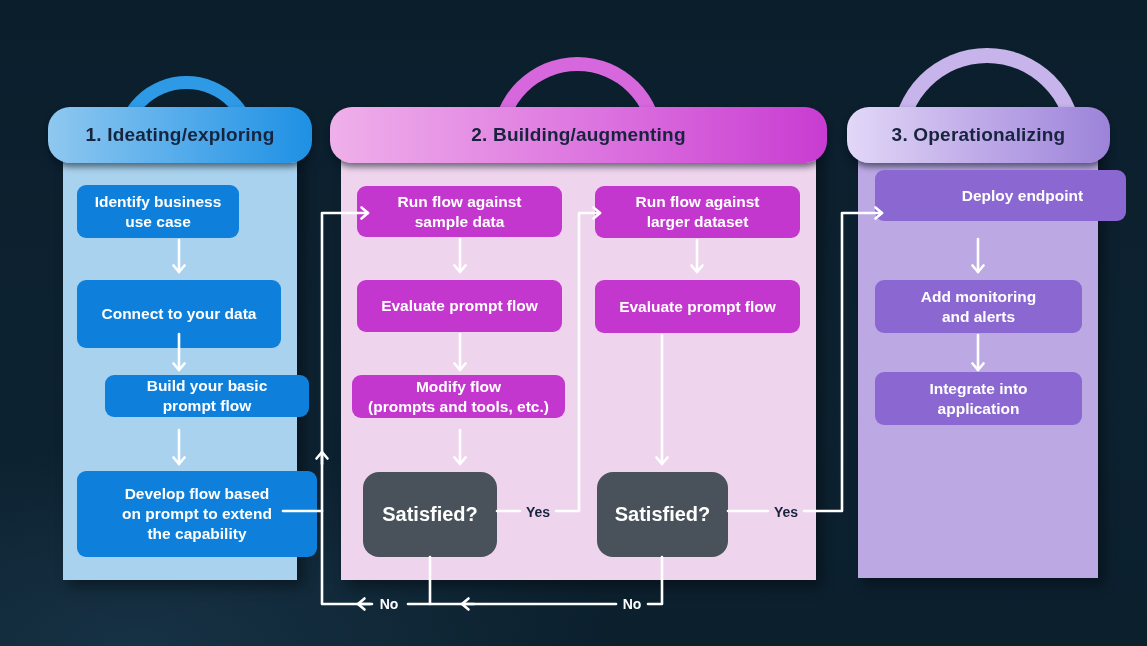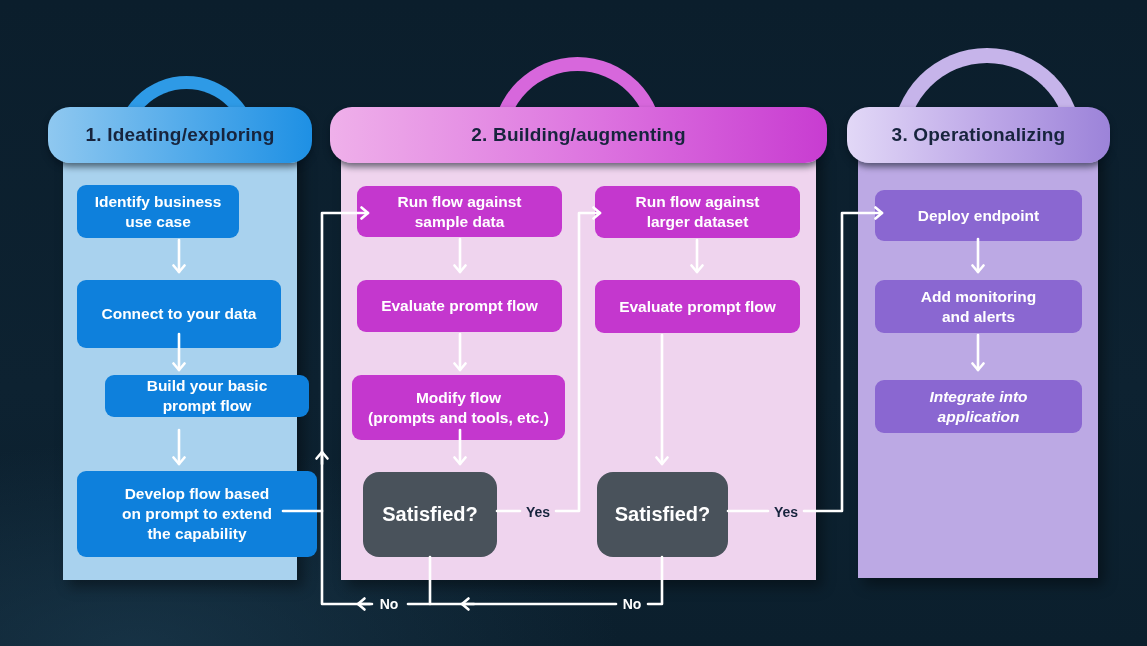--- a/index.html
+++ b/index.html
@@ -68,37 +68,37 @@
 the capability</div>
 
   <div class="arc arc2"></div>
   <div class="panel panel2"></div>
   <div class="pill pill2">
     <span>2. Building/augmenting</span>
   </div>
   <div class="step c2" style="left:357px;top:186px;width:205px;height:51px;">Run flow against
 sample data</div>
   <div class="step c2" style="left:357px;top:280px;width:205px;height:52px;">Evaluate prompt flow</div>
-  <div class="step c2" style="left:352px;top:375px;width:213px;height:65px;">Modify flow
+  <div class="step c2" style="left:352px;top:375px;width:213px;height:43px;">Modify flow
 (prompts and tools, etc.)</div>
   <div class="decision" style="left:363px;top:472px;width:134px;height:85px;">Satisfied?</div>
   <div class="step c2" style="left:595px;top:186px;width:205px;height:52px;">Run flow against
 larger dataset</div>
   <div class="step c2" style="left:595px;top:280px;width:205px;height:53px;">Evaluate prompt flow</div>
   <div class="decision" style="left:597px;top:472px;width:131px;height:85px;">Satisfied?</div>
 
   <div class="arc arc3"></div>
   <div class="panel panel3"></div>
   <div class="pill pill3">
     <span>3. Operationalizing</span>
   </div>
-  <div class="step c3" style="left:875px;top:190px;width:207px;height:51px;">Deploy endpoint</div>
+  <div class="step c3" style="left:875px;top:170px;width:207px;height:51px;padding-left:44px;">Deploy endpoint</div>
   <div class="step c3" style="left:875px;top:280px;width:207px;height:53px;">Add monitoring
 and alerts</div>
-  <div class="step c3" style="left:875px;top:380px;width:207px;height:53px;font-style:italic;">Integrate into
+  <div class="step c3" style="left:875px;top:372px;width:207px;height:53px;">Integrate into
 application</div>
 
   <svg class="overlay" width="1147" height="646" viewBox="0 0 1147 646">
     <defs>
       <marker id="chev" markerUnits="userSpaceOnUse" markerWidth="18" markerHeight="18" refX="8.5" refY="8" orient="auto">
         <path d="M2,2.5 L8.5,8 L2,13.5" fill="none" stroke="#FFFFFF" stroke-width="2.6" stroke-linecap="round" stroke-linejoin="round"></path>
       </marker>
     </defs>
     <g fill="none" stroke="#FFFFFF" stroke-width="2.6" stroke-linecap="round" stroke-linejoin="round">
       <path d="M179 240 V272" marker-end="url(#chev)"></path>

